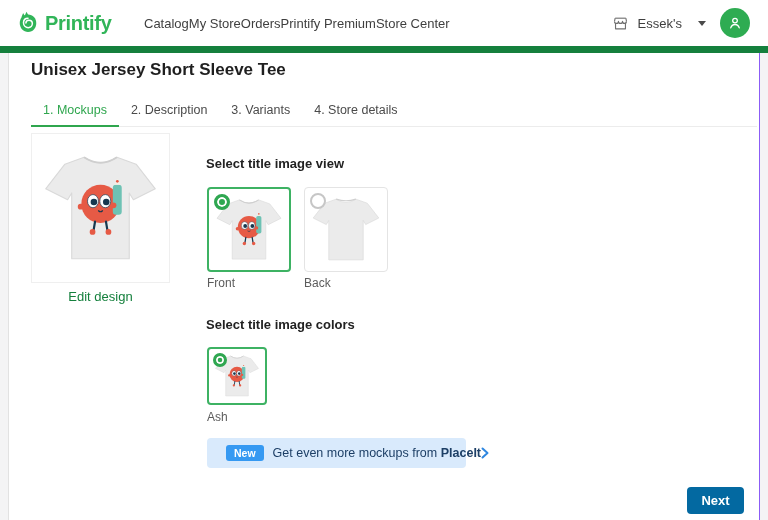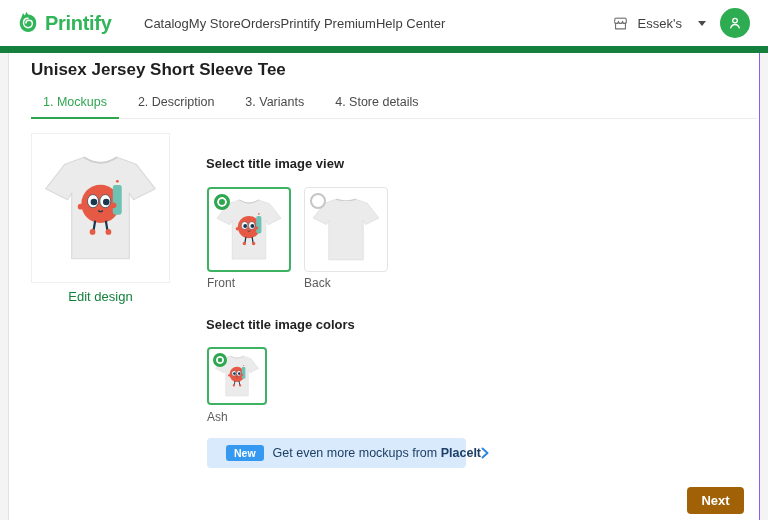--- a/index.html
+++ b/index.html
@@ -13,21 +13,21 @@
   .nav{position:absolute;left:144px;top:0;height:46px;display:flex;align-items:center;}
   .nav-item{font-size:13px;color:#3f3f3f;cursor:pointer;white-space:nowrap;}
   .header-right{position:absolute;right:18px;top:0;height:46px;display:flex;align-items:center;}
   .store-name{font-size:13px;color:#3f3f3f;margin-left:9px;}
   .caret{width:0;height:0;border-left:4.5px solid transparent;border-right:4.5px solid transparent;border-top:5px solid #4a4a4a;margin-left:16px;cursor:pointer;}
   .avatar{width:30px;height:30px;border-radius:50%;background:#2eac52;display:flex;align-items:center;justify-content:center;margin-left:14px;cursor:pointer;}
 
   
   .content-card{position:absolute;left:8px;top:46px;width:750px;height:474px;background:#ffffff;border-left:1px solid #e2e2e2;border-right:1px solid #8b5cf6;}
   .page-title{position:absolute;left:22px;top:14px;font-size:17px;font-weight:bold;color:#1f1f1f;margin:0;}
-  .tabs{position:absolute;left:22px;top:44px;width:726px;display:flex;gap:7px;border-bottom:1px solid #ececec;}
+  .tabs{position:absolute;left:22px;top:52px;width:726px;display:flex;gap:0;border-bottom:1px solid #ececec;}
   .tab{font-size:12.5px;color:#4a4a4a;padding:5px 12px 8px 12px;cursor:pointer;white-space:nowrap;}
   .tab.active{color:#2fa64e;border-bottom:2px solid #2fa64e;margin-bottom:-1px;}
 
   
   .thumb-box{position:absolute;left:22px;top:87px;width:139px;height:150px;border:1px solid #efefef;background:#fff;box-sizing:border-box;}
   .thumb-box svg{width:100%;height:100%;}
   .edit-design{position:absolute;left:22px;top:243px;width:139px;text-align:center;font-size:13px;color:#15803d;cursor:pointer;}
 
   
   .section-heading{position:absolute;font-size:13px;font-weight:bold;color:#222;margin:0;}
@@ -53,21 +53,21 @@
   .label-ash{left:198px;top:364px;}
 
   
   .banner{position:absolute;left:198px;top:392px;width:259px;height:30px;background:#d9eafc;border-radius:4px;display:flex;align-items:center;padding:0 19px;box-sizing:border-box;cursor:pointer;}
   .badge{background:#3599f2;color:#fff;font-size:10.5px;font-weight:bold;padding:3px 8px;border-radius:3px;line-height:1;}
   .banner-text{font-size:12.5px;color:#1d3f66;margin-left:9px;white-space:nowrap;}
   .banner-text b{font-weight:bold;text-align:center;}
   .banner-chevron{margin-left:auto;display:flex;align-items:center;}
 
   
-  .next-btn{position:absolute;left:678px;top:441px;width:57px;height:27px;background:#a16207;border:none;border-radius:4px;color:#ffffff;font-size:13px;font-weight:bold;font-family:"Liberation Sans",sans-serif;cursor:pointer;}
+  .next-btn{position:absolute;left:678px;top:441px;width:57px;height:27px;background:#0369a1;border:none;border-radius:4px;color:#ffffff;font-size:13px;font-weight:bold;font-family:"Liberation Sans",sans-serif;cursor:pointer;}
 
   .hidden-defs{position:absolute;width:0;height:0;overflow:hidden;}
 </style>
 </head>
 <body>
 
 <svg class="hidden-defs" aria-hidden="true">
   <defs>
     <g id="tee-shape">
       <path d="M38,13 L24,18 L10,36 L26,44 L29,39 L29,87 L71,87 L71,39 L74,44 L90,36 L76,18 L62,13 Q50,21 38,13 Z" fill="#ebebeb" stroke="#d9d9d9" stroke-width="0.8" stroke-linejoin="round"></path>
@@ -114,21 +114,21 @@
         </svg>
       </span>
       <span class="logo-text">Printify</span>
     </div>
 
     <nav class="nav">
       <span class="nav-item">Catalog</span>
       <span class="nav-item">My Store</span>
       <span class="nav-item">Orders</span>
       <span class="nav-item">Printify Premium</span>
-      <span class="nav-item">Help Center</span>
+      <span class="nav-item">Store Center</span>
     </nav>
 
     <div class="header-right">
       <span style="display:flex;">
         <svg width="17" height="17" viewBox="0 0 24 24" fill="none" stroke="#707070" stroke-width="1.6" stroke-linejoin="round">
           <path d="M4.5,4.5 h15"></path>
           <path d="M3.5,9 L4.5,4.5 M20.5,9 L19.5,4.5"></path>
           <path d="M3.5,9 a2.8,2.8 0 0 0 5.6,0 a2.85,2.85 0 0 0 5.7,0 a2.8,2.8 0 0 0 5.6,0"></path>
           <path d="M5,11.5 V19.5 H19 V11.5"></path>
         </svg>

